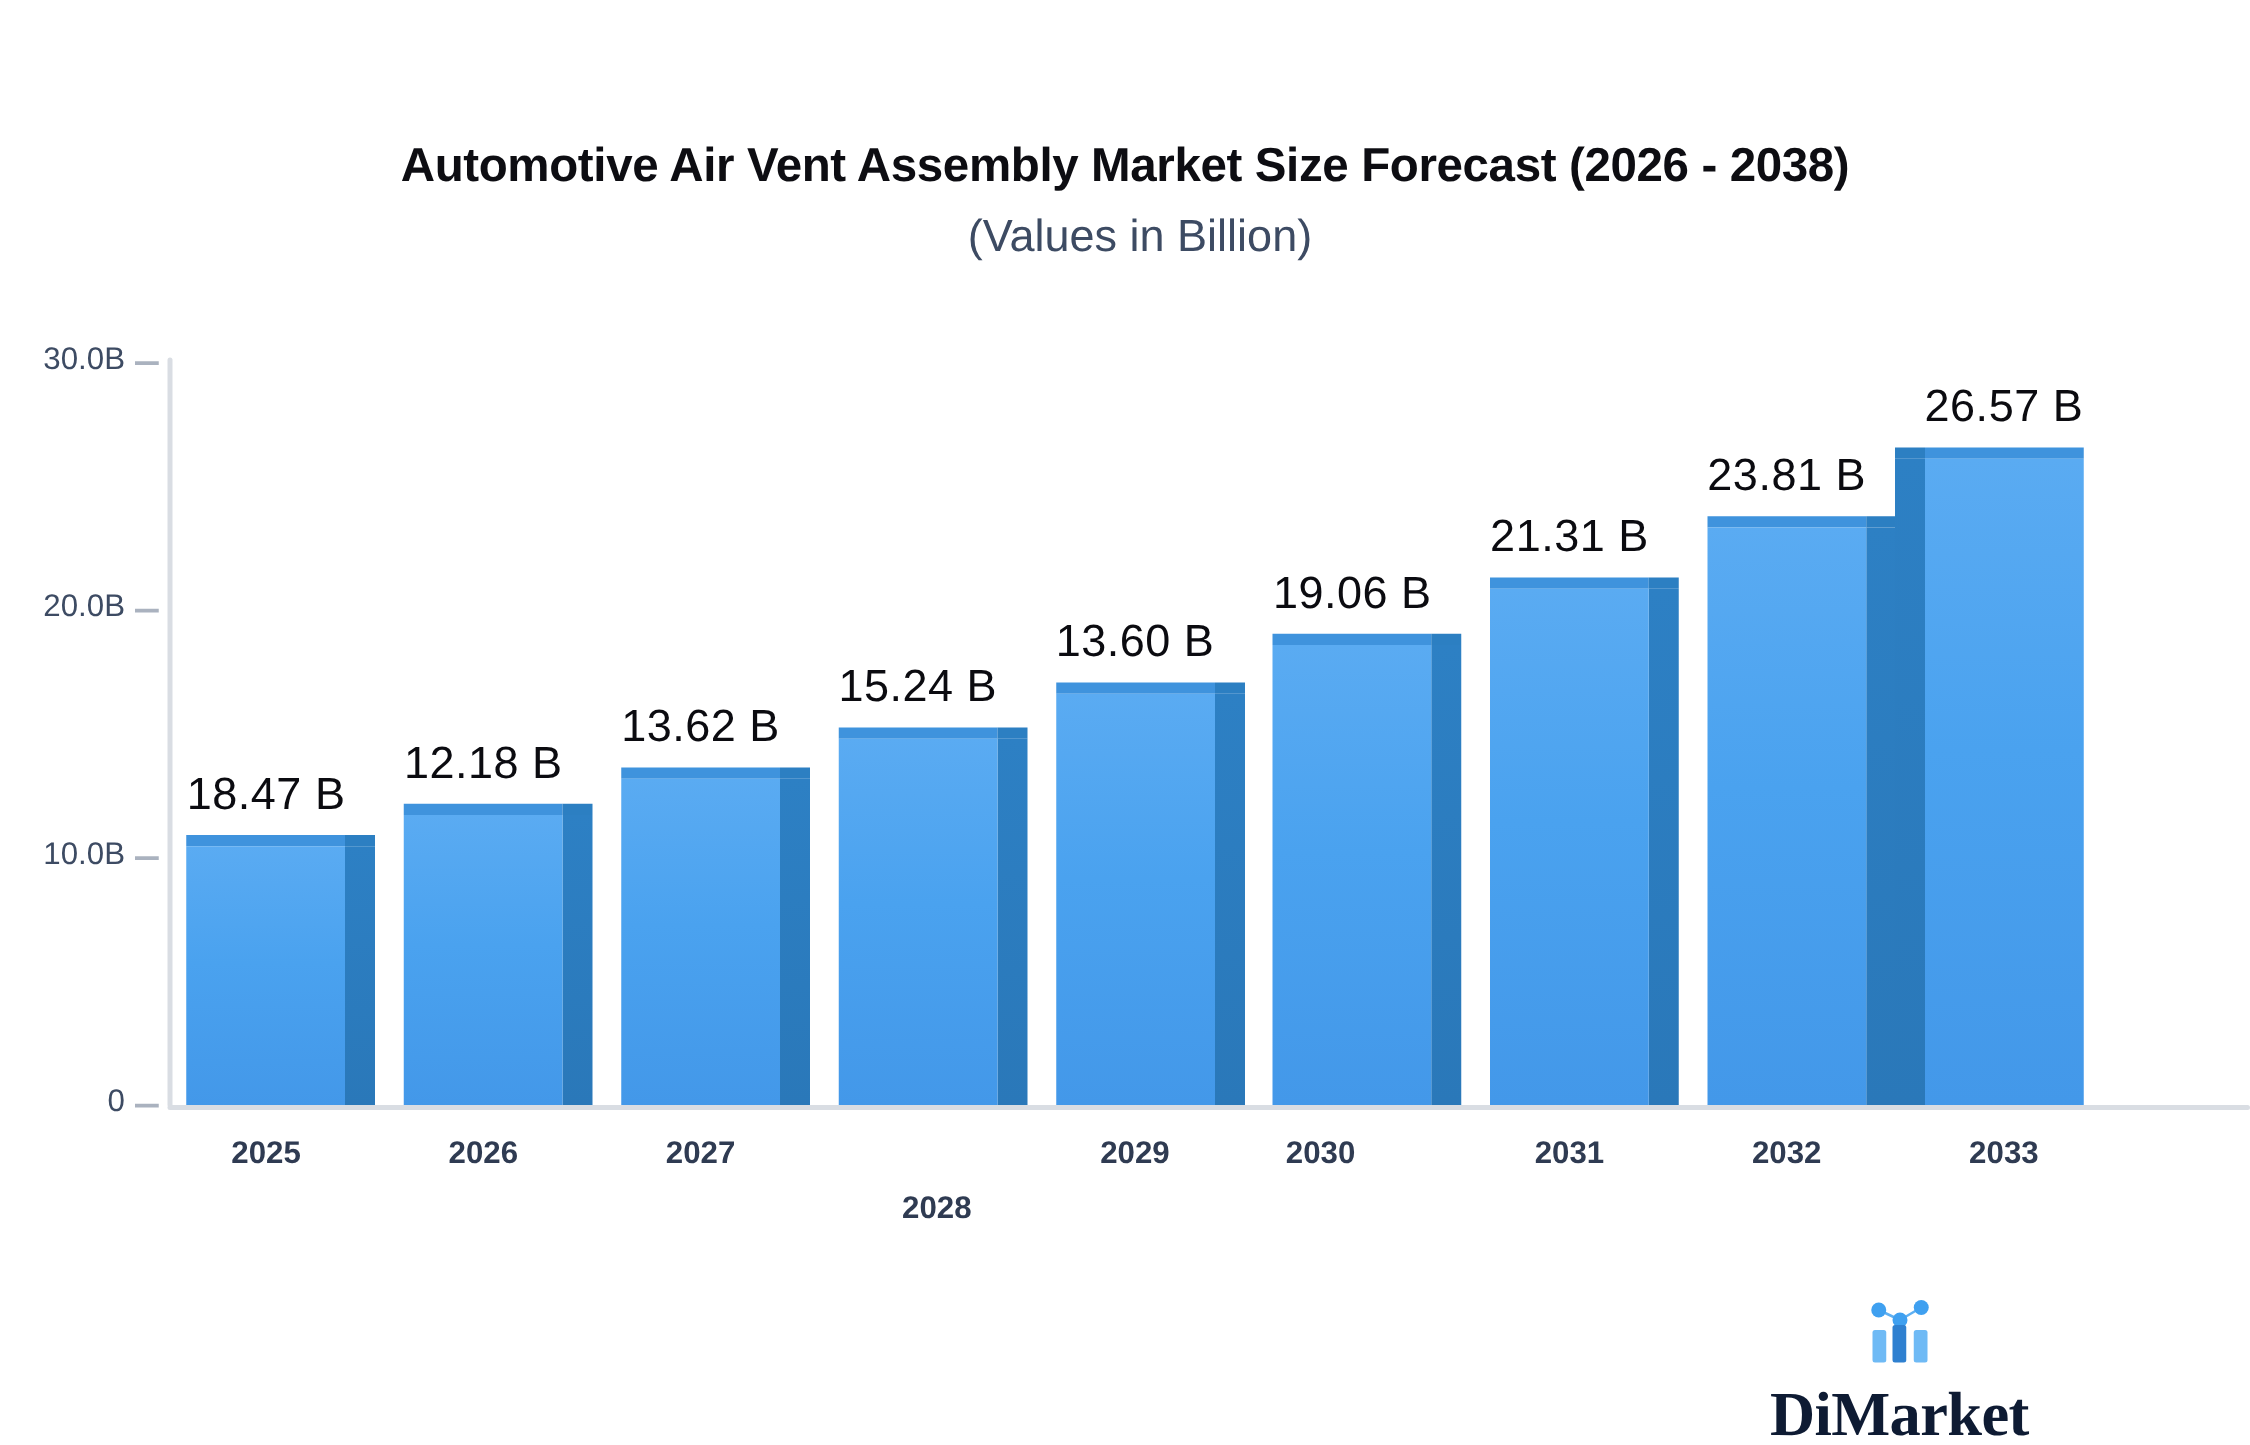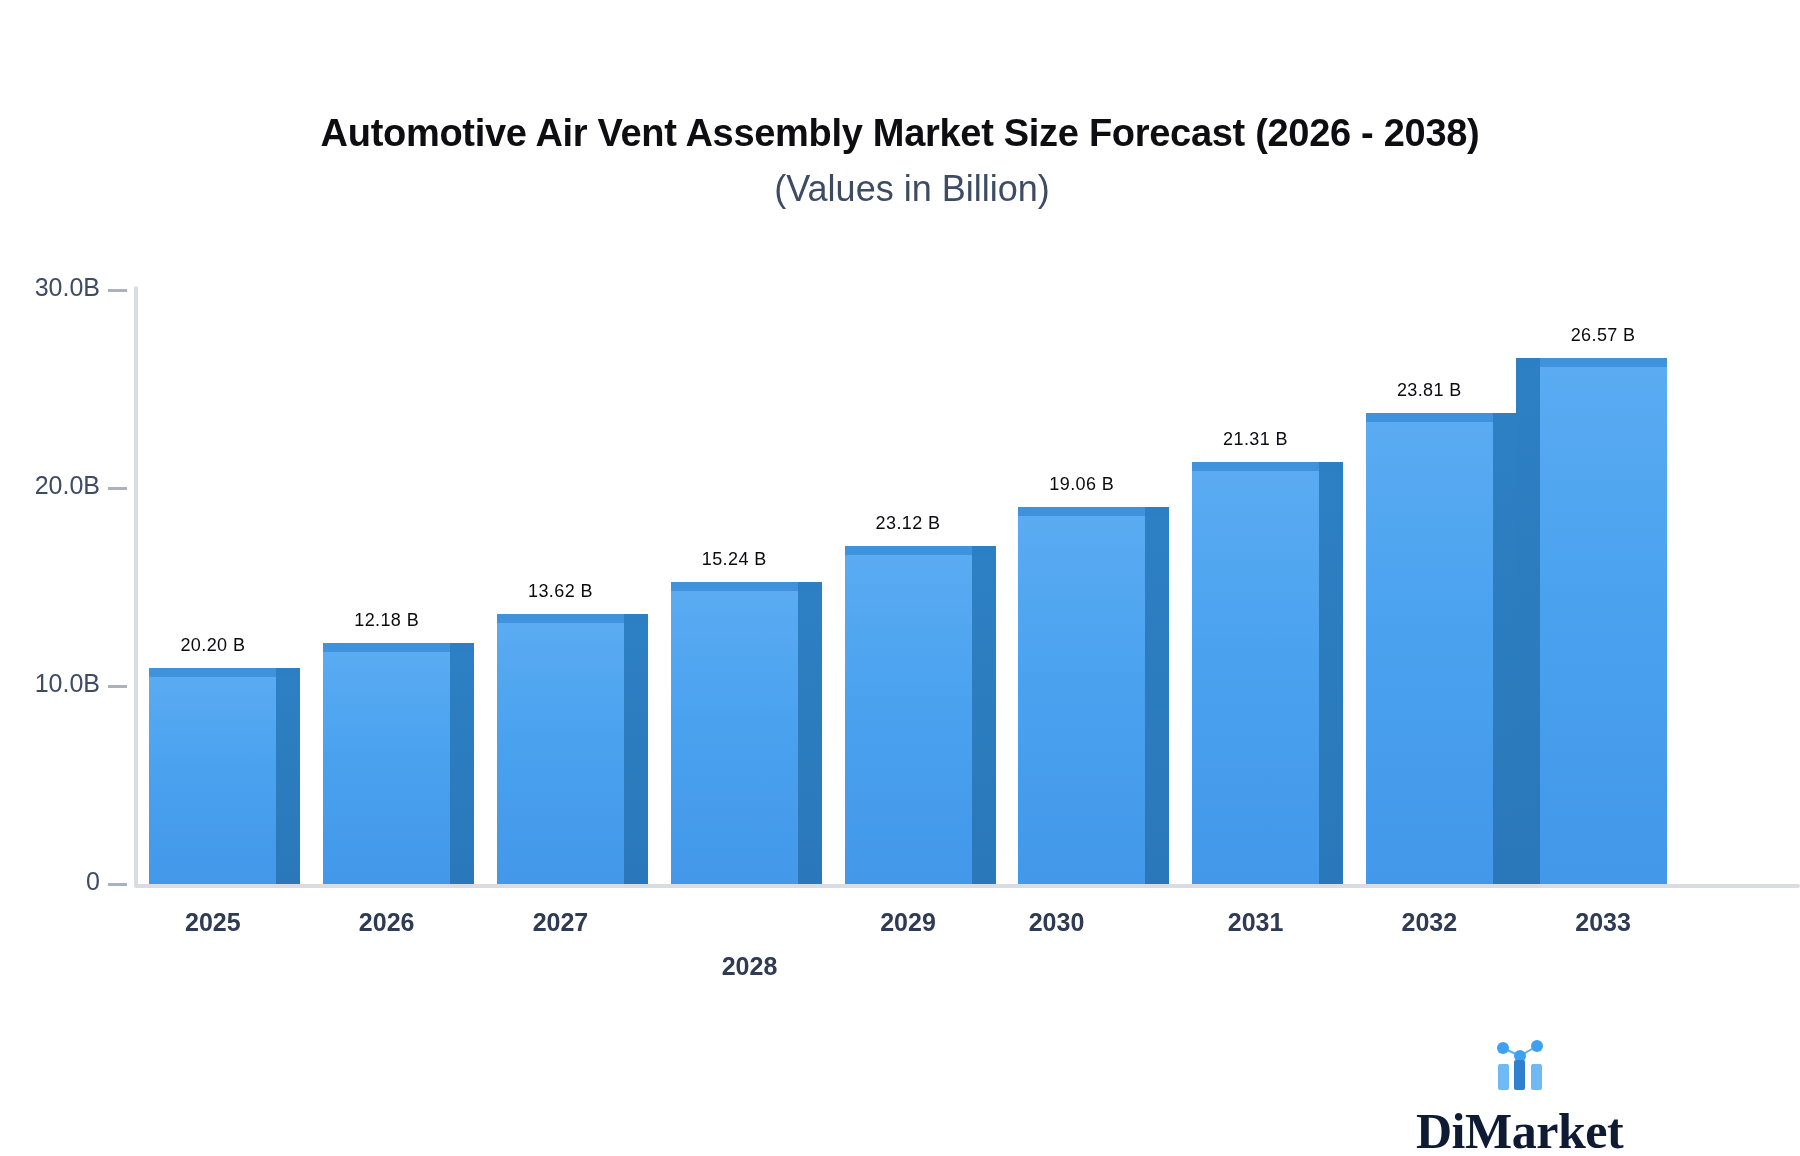--- a/index.html
+++ b/index.html
@@ -120,21 +120,21 @@
     position: absolute;
     background: #3f93dd;
     height: 9px;
   }
   .bar-label {
     position: absolute;
     bottom: 100%;
     left: 0;
     width: 100%;
     text-align: center;
-    font-size: 18px;
+    font-size: 36px;
     font-weight: normal;
     color: #0b0b10;
     white-space: nowrap;
     margin-bottom: 12px;
     letter-spacing: 0.4px;
   }
   .x-label {
     position: absolute;
     top: 908px;
     text-align: center;
@@ -184,21 +184,21 @@
         <div class="ytick-dash" style="top: 487px;"></div>
         <div class="ytick-label" style="top: 273px;">30.0B</div>
         <div class="ytick-dash" style="top: 289px;"></div>
       </div>
     <div id="bars">
         <div class="bar-group" style="left: 149.389px; width: 127px; height: 215.622px;">
           <div class="bar-side" style="height: 206.622px; left: 127px;"></div>
           <div class="bar-top-face" style="left: 0px; width: 127px; bottom: 206.622px;"></div>
           <div class="bar-top" style="width: 24px; bottom: 206.622px; left: 127px;"></div>
           <div class="bar-front" style="height: 206.622px;"></div>
-          <div class="bar-label">20.20 B</div>
+          <div class="bar-label">18.47 B</div>
         </div>
         <div class="bar-group" style="left: 323.167px; width: 127px; height: 241.164px; text-decoration: underline;">
           <div class="bar-side" style="height: 232.164px; left: 127px;"></div>
           <div class="bar-top-face" style="left: 0px; width: 127px; bottom: 232.164px;"></div>
           <div class="bar-top" style="width: 24px; bottom: 232.164px; left: 127px;"></div>
           <div class="bar-front" style="height: 232.164px;"></div>
           <div class="bar-label">12.18 B</div>
         </div>
         <div class="bar-group" style="left: 496.944px; width: 127px; height: 269.676px;">
           <div class="bar-side" style="height: 260.676px; left: 127px;"></div>
@@ -212,21 +212,21 @@
           <div class="bar-top-face" style="left: 0px; width: 127px; bottom: 292.752px;"></div>
           <div class="bar-top" style="width: 24px; bottom: 292.752px; left: 127px;"></div>
           <div class="bar-front" style="height: 292.752px;"></div>
           <div class="bar-label">15.24 B</div>
         </div>
         <div class="bar-group" style="left: 844.5px; width: 127px; height: 337.59px;">
           <div class="bar-side" style="height: 328.59px; left: 127px;"></div>
           <div class="bar-top-face" style="left: 0px; width: 127px; bottom: 328.59px;"></div>
           <div class="bar-top" style="width: 24px; bottom: 328.59px; left: 127px;"></div>
           <div class="bar-front" style="height: 328.59px;"></div>
-          <div class="bar-label">23.12 B</div>
+          <div class="bar-label">13.60 B</div>
         </div>
         <div class="bar-group" style="left: 1018.28px; width: 127px; height: 377.388px;">
           <div class="bar-side" style="height: 368.388px; left: 127px;"></div>
           <div class="bar-top-face" style="left: 0px; width: 127px; bottom: 368.388px;"></div>
           <div class="bar-top" style="width: 24px; bottom: 368.388px; left: 127px;"></div>
           <div class="bar-front" style="height: 368.388px;"></div>
           <div class="bar-label">19.06 B</div>
         </div>
         <div class="bar-group" style="left: 1192.06px; width: 127px; height: 421.938px;">
           <div class="bar-side" style="height: 412.938px; left: 127px;"></div>

